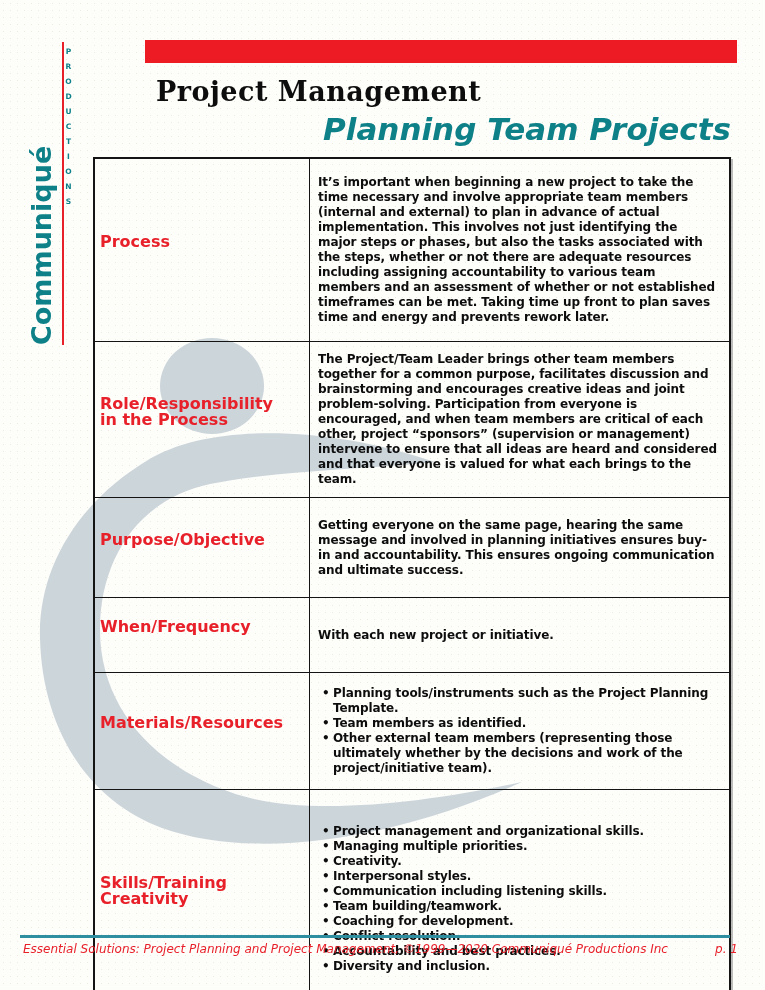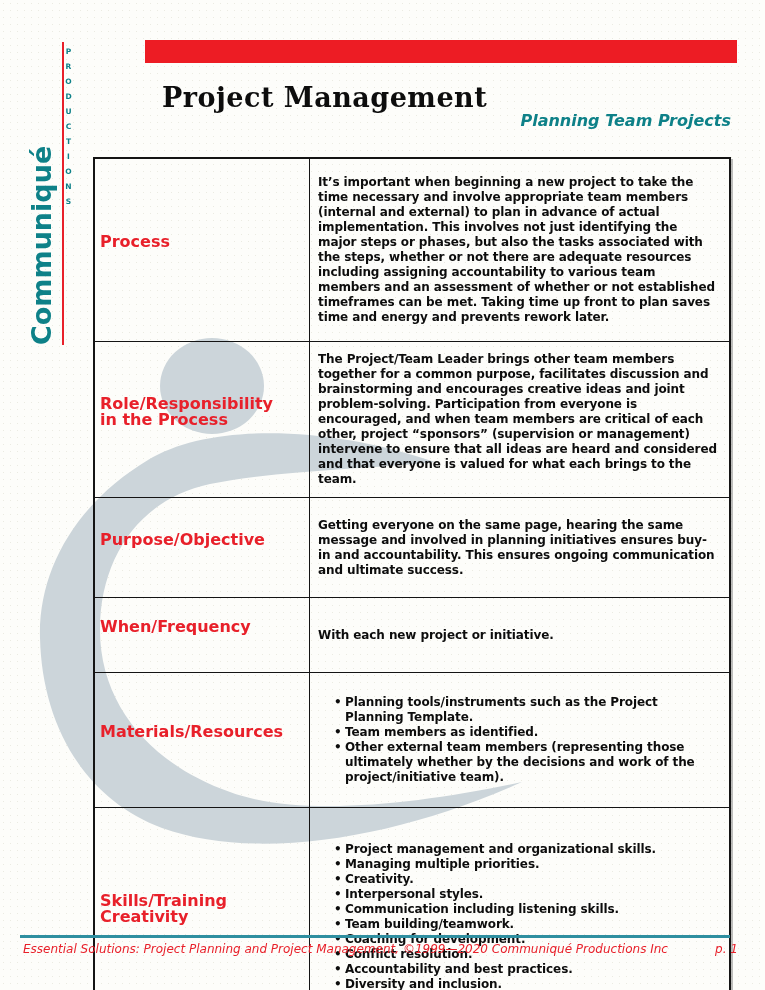--- a/index.html
+++ b/index.html
@@ -24,48 +24,48 @@
   }
   .brand-word{
     position:absolute;left:28px;top:345px;z-index:2;
     transform:rotate(-90deg);transform-origin:0 0;
     font-size:27px;font-weight:bold;line-height:1;
     color:var(--teal,#0e8188);white-space:nowrap;
   }
   
   .redbar{position:absolute;left:145px;top:40px;width:592px;height:23px;background:var(--red-bar,#ed1c24);z-index:1;}
   .title{
-    position:absolute;left:150px;top:70px;z-index:1;margin:12px;
+    position:absolute;left:150px;top:70px;z-index:1;margin:6px;
     font-family:"DejaVu Serif","Liberation Serif",serif;
     font-size:27px;font-weight:bold;color:#0d0d0d;letter-spacing:0.5px;
   }
   .subtitle{
     position:absolute;top:111px;right:34px;z-index:1;
-    font-size:16px;font-weight:bold;font-style:italic;
+    font-size:31px;font-weight:bold;font-style:italic;
     color:var(--teal,#0e8188);
   }
   
   table.grid{
     position:absolute;left:93px;top:157px;width:638px;z-index:1;
     border-collapse:collapse;table-layout:fixed;
     border:2.5px solid #141414;
     box-shadow:2px 2px 0 rgba(110,110,110,.45);
     background:transparent;
   }
   table.grid td{border:1.6px solid #141414;vertical-align:middle;font-weight:bold;}
   td.lbl{
     width:201px;padding:4px 8px 20px 5px;
     color:var(--label-red,#e8202a);
     font-weight:bold;font-size:16px;line-height:16px;
   }
   td.body{
     padding:10px 12px 10px 8px;
     color:#0d0d0d;font-size:12px;line-height:15px;letter-spacing:-0.1px;
   }
-  ul.blist{margin:12px;padding:0 0 0 3px;list-style:none;}
+  ul.blist{margin:0;padding:0 0 0 3px;list-style:none;}
   ul.blist li{position:relative;padding-left:12px;}
   ul.blist li::before{content:"\2022";position:absolute;left:1px;}
   
   .r1 td{height:158px}.r2 td{height:131px}.r3 td{height:75px}
   .r4 td{height:50px}.r5 td{height:92px}.r6 td{height:194px}
   
   .footline{position:absolute;left:20px;top:935px;width:710px;height:3px;background:var(--footer-line-teal,#2f8fa0);z-index:1;}
   .foot{
     position:absolute;left:23px;right:27px;top:942px;z-index:1;
     display:flex;justify-content:space-between;

